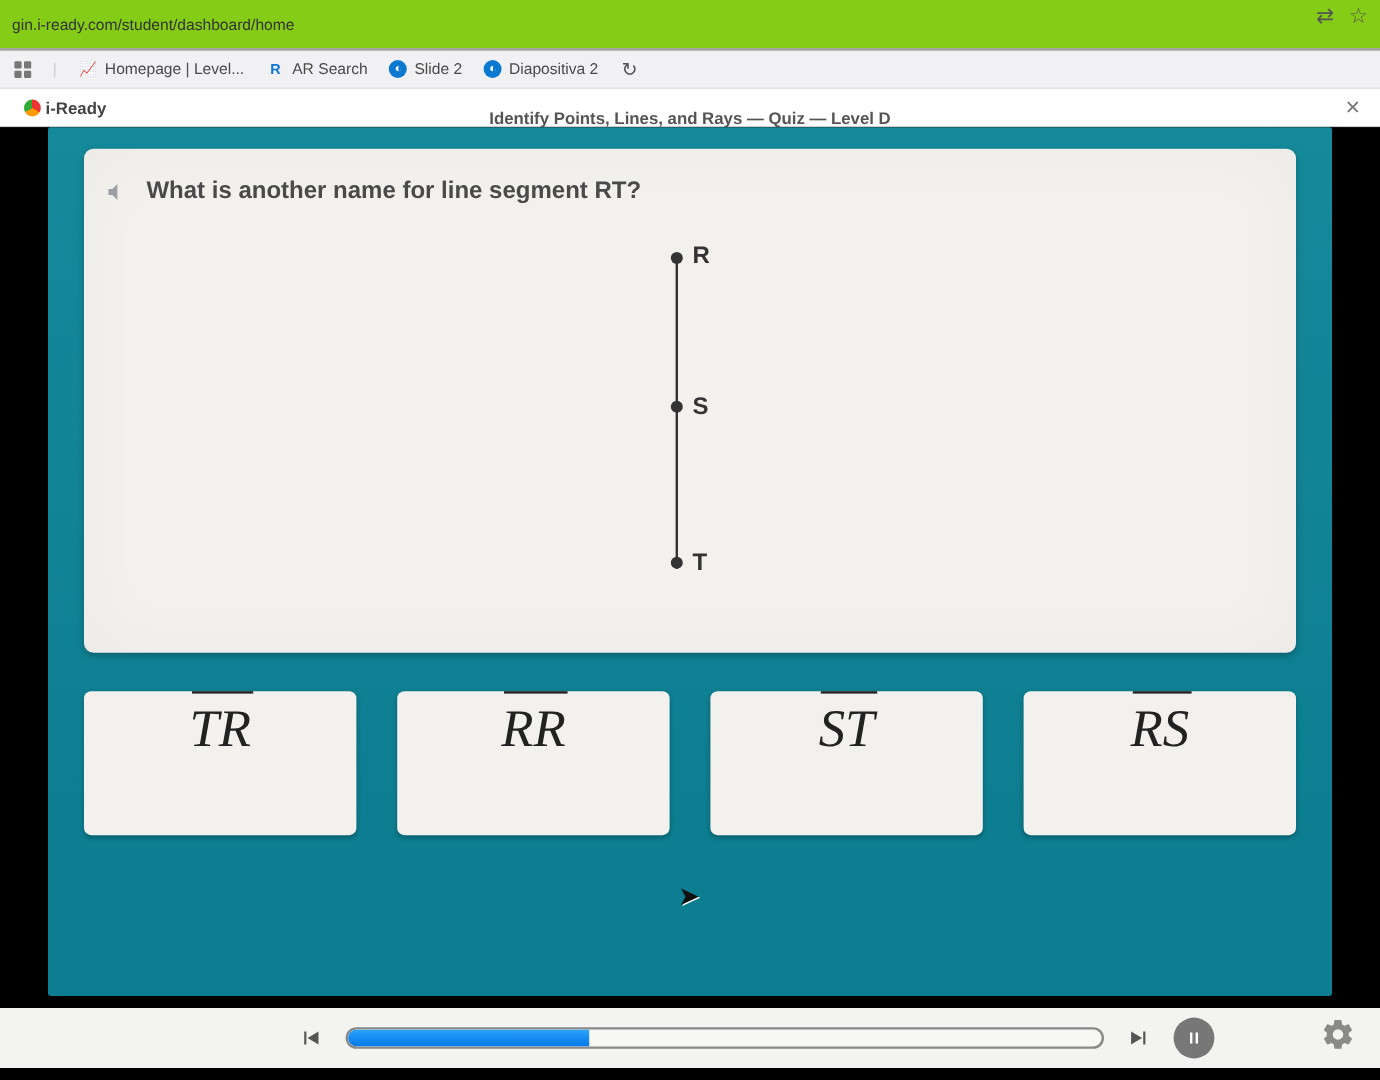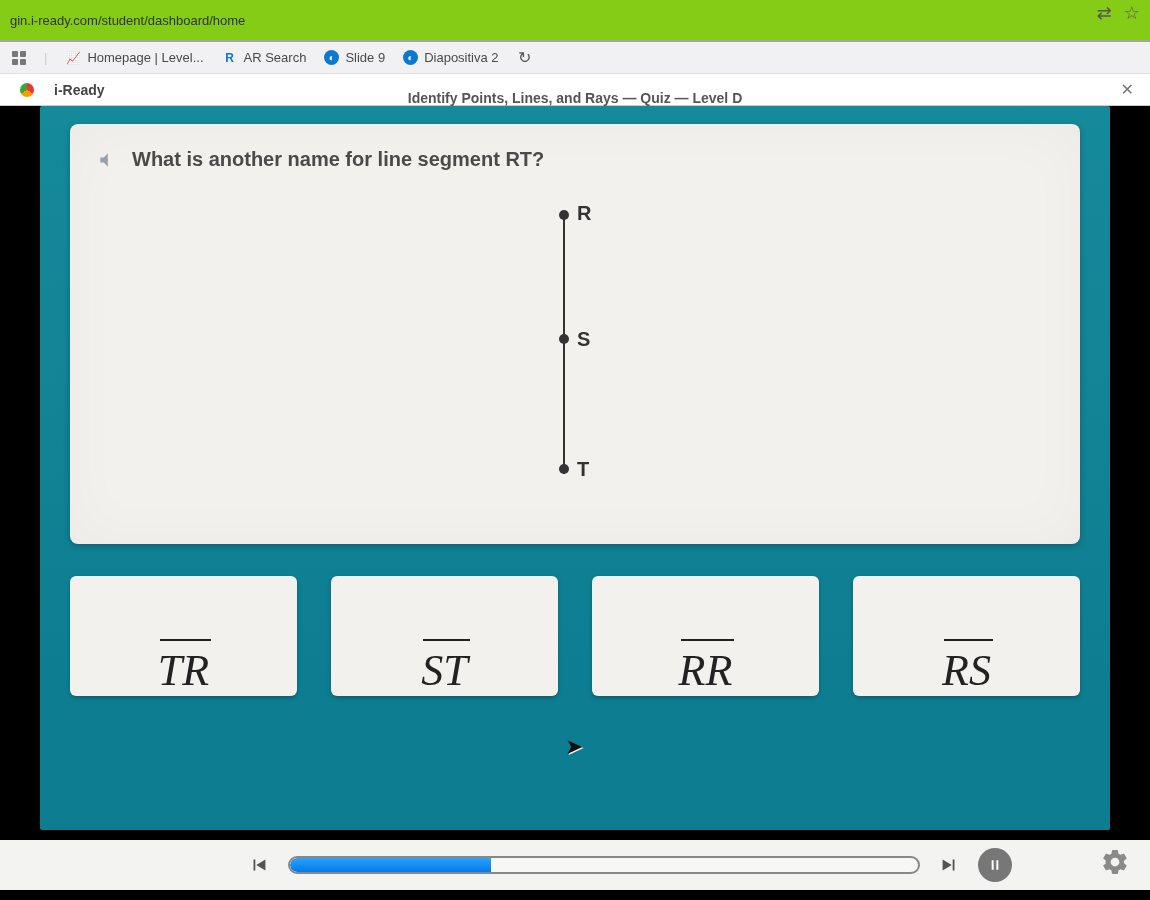--- a/index.html
+++ b/index.html
@@ -55,21 +55,21 @@
     width: 100%;
     height: 32px;
     display: flex;
     align-items: center;
     padding: 0 20px;
     font-size: 14px;
     color: #444;
     position: relative;
     border-bottom: 1px solid #ccc;
   }
-  .iready-brand { font-weight: bold; color:#444; display:flex; align-items:center; gap:20px;}
+  .iready-brand { font-weight: bold; color:#444; display:flex; align-items:center; gap:4px;}
   .iready-brand .dot{ width:14px;height:14px;border-radius:50%; background:conic-gradient(#e33 0 120deg,#f90 120deg 240deg,#3a3 240deg 360deg);}
   .iready-title { position:absolute; left:50%; transform:translateX(-50%); font-weight:bold; color:#555; font-size:14px;margin-top:16px;}
   .iready-close { position:absolute; right:16px; top:6px; color:#777; font-size:16px; cursor:pointer; }
 
   
   .stage-wrap {
     position: absolute;
     top: 106px;
     left: 0;
     right: 0;
@@ -89,21 +89,21 @@
   
   .question-card {
     position: absolute;
     top: 18px;
     left: 30px;
     right: 30px;
     height: 420px;
     background: #f2f1ed;
     border-radius: 8px;
     box-shadow: 0 2px 6px rgba(0,0,0,.25), inset 0 0 60px rgba(0,0,0,.03);
-    padding: 24px 26px;
+    padding: 24px 16px;
   }
   .q-header { display:flex; align-items:center; gap:14px; }
   .audio-icon {
     width: 22px; height: 22px; color:#9aa; display:flex; align-items:center; justify-content:center;
   }
   .q-text { font-size: 20px; font-weight: bold; color:#4a4a4a; }
 
   .diagram {
     position:absolute; left:50%; top:80px; transform:translateX(-50%);
     width: 40px; height: 290px;
@@ -124,21 +124,21 @@
     display:flex;
     gap: 34px;
   }
   .answer {
     flex:1;
     height: 120px;
     background: #f2f1ed;
     border-radius: 6px;
     box-shadow: 0 2px 4px rgba(0,0,0,.25);
     display:flex;
-    align-items:flex-end;
+    align-items:flex-start;
     justify-content:center;
     cursor:pointer;
   }
   .seg-notation {
     font-family: "Times New Roman", Georgia, serif;
     font-size: 44px;
     font-style: italic;
     color:#222;
     position:relative;
     padding-top:6px;
@@ -227,21 +227,21 @@
   <span class="bm-item">
     <span class="bm-ico">📈</span>
     <span>Homepage | Level...</span>
   </span>
   <span class="bm-item">
     <span class="bm-ico" style="font-weight:bold;color:#0b79d0">R</span>
     <span>AR Search</span>
   </span>
   <span class="bm-item">
     <span class="circ">◐</span>
-    <span>Slide 9</span>
+    <span>Slide 2</span>
   </span>
   <span class="bm-item">
     <span class="circ">◐</span>
     <span>Diapositiva 2</span>
   </span>
   <span class="bm-item">
     <span class="bm-ico" style="font-size:16px;color:#555">↻</span>
   </span>
 </div>
 
@@ -276,24 +276,24 @@
         <div class="pt pt-t"></div>
         <div class="pt-label" style="top:264px">T</div>
       </div>
     </div>
 
     <div class="answers">
       <div class="answer">
         <span class="seg-notation">TR</span>
       </div>
       <div class="answer">
+        <span class="seg-notation">RR</span>
+      </div>
+      <div class="answer">
         <span class="seg-notation">ST</span>
-      </div>
-      <div class="answer">
-        <span class="seg-notation">RR</span>
       </div>
       <div class="answer">
         <span class="seg-notation">RS</span>
       </div>
     </div>
 
     <span class="cursor-arrow">➤</span>
 
   </div>
 

